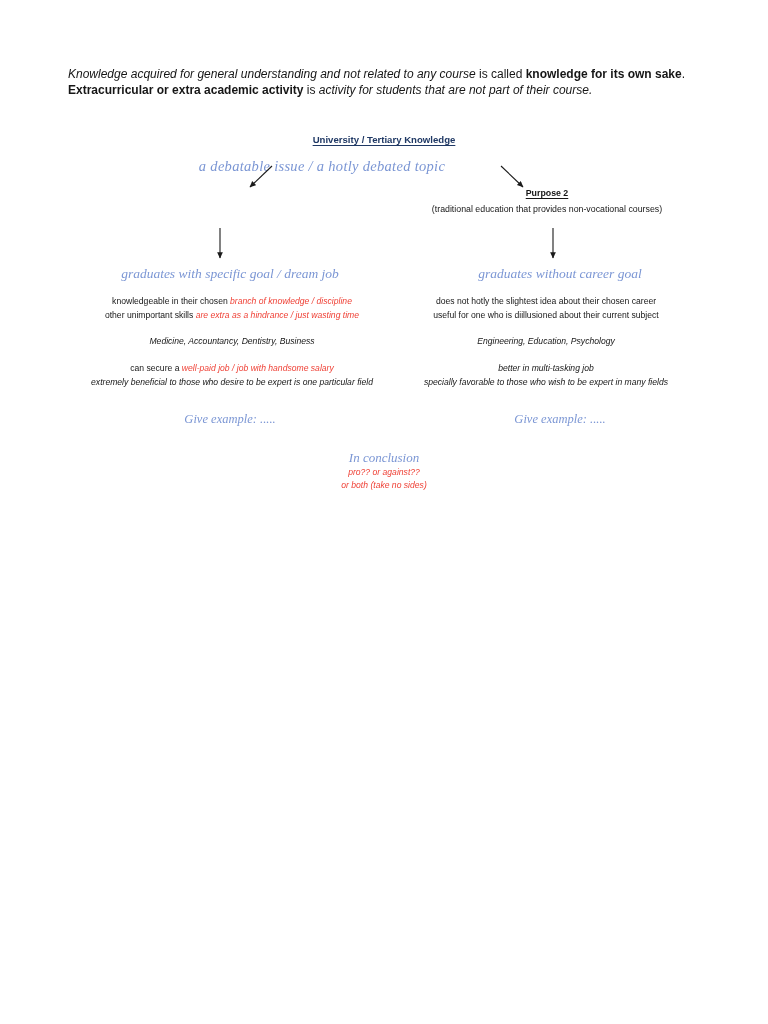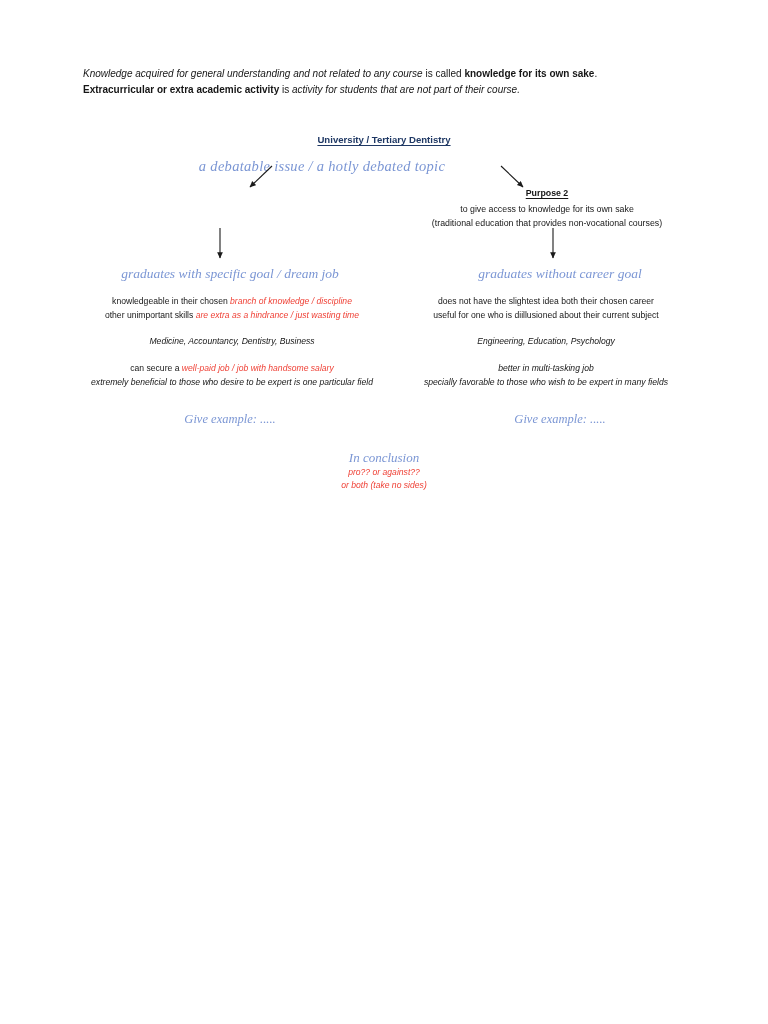--- a/index.html
+++ b/index.html
@@ -17,24 +17,24 @@
   }
 
   .page {
     position: absolute;
     inset: 0;
   }
 
   
   .intro {
     position: absolute;
-    left: 83px;
+    left: 68px;
     top: 66px;
     width: 620px;
-    font-size: 10px;
+    font-size: 12px;
     line-height: 16px;
     color: #161616;
   }
   .intro .ln { white-space: nowrap; }
   .it  { font-style: italic; }
   .bd  { font-weight: bold; }
 
   
   .doc-title {
     position: absolute;
@@ -156,21 +156,21 @@
 </head>
 <body>
 
 <div class="page">
 
   <div class="intro">
     <div class="ln"><span class="it">Knowledge acquired for general understanding and not related to any course</span><span> is called </span><span class="bd">knowledge for its own sake</span><span>.</span></div>
     <div class="ln"><span class="bd">Extracurricular</span><span class="bd"> or </span><span class="bd">extra academic activity</span><span> is </span><span class="it">activity for students that are not part of their course.</span></div>
   </div>
 
-  <div class="doc-title">University / Tertiary Dentistry</div>
+  <div class="doc-title">University / Tertiary Knowledge</div>
 
   <div class="subtitle">a debatable issue / a hotly debated topic</div>
 
   <svg class="arrows" viewBox="0 0 768 1024">
     <defs>
       <marker id="ah" markerWidth="7" markerHeight="7" refX="5.2" refY="2.6" orient="auto">
         <path d="M0,0 L5.6,2.6 L0,5.2 z" fill="#1a1a1a"></path>
       </marker>
     </defs>
 
@@ -179,41 +179,40 @@
     <line x1="501" y1="166" x2="523" y2="187" stroke="#1a1a1a" stroke-width="1.1" marker-end="url(#ah)"></line>
 
     <line x1="220" y1="228" x2="220" y2="258" stroke="#1a1a1a" stroke-width="1.1" marker-end="url(#ah)"></line>
 
     <line x1="553" y1="228" x2="553" y2="258" stroke="#1a1a1a" stroke-width="1.1" marker-end="url(#ah)"></line>
   </svg>
 
 
   <div class="purpose purpose-2">
     <div><span class="hd">Purpose 2</span></div>
-    <div>to give access to knowledge for its own sake</div>
     <div>(traditional education that provides non-vocational courses)</div>
   </div>
 
   <div class="col-head left">graduates with specific goal / dream job</div>
   <div class="col-head right">graduates without career goal</div>
 
   <div class="col left blk-1">
     <div><span>knowledgeable in their chosen </span><span class="red-i">branch of knowledge / discipline</span></div>
     <div><span>other unimportant skills </span><span class="red-i">are extra as a hindrance / just wasting time</span></div>
   </div>
 
   <div class="col left blk-2">Medicine, Accountancy, Dentistry, Business</div>
 
   <div class="col left blk-3">
     <div><span>can secure a </span><span class="red-i">well-paid job / job with handsome salary</span></div>
     <div class="it">extremely beneficial to those who desire to be expert is one particular field</div>
   </div>
 
   <div class="col right blk-1">
-    <div>does not have the slightest idea both their chosen career</div>
+    <div>does not hotly the slightest idea about their chosen career</div>
     <div>useful for one who is diillusioned about their current subject</div>
   </div>
 
   <div class="col right blk-2">Engineering, Education, Psychology</div>
 
   <div class="col right blk-3">
     <div class="it">better in multi-tasking job</div>
     <div class="it">specially favorable to those who wish to be expert in many fields</div>
   </div>
 

